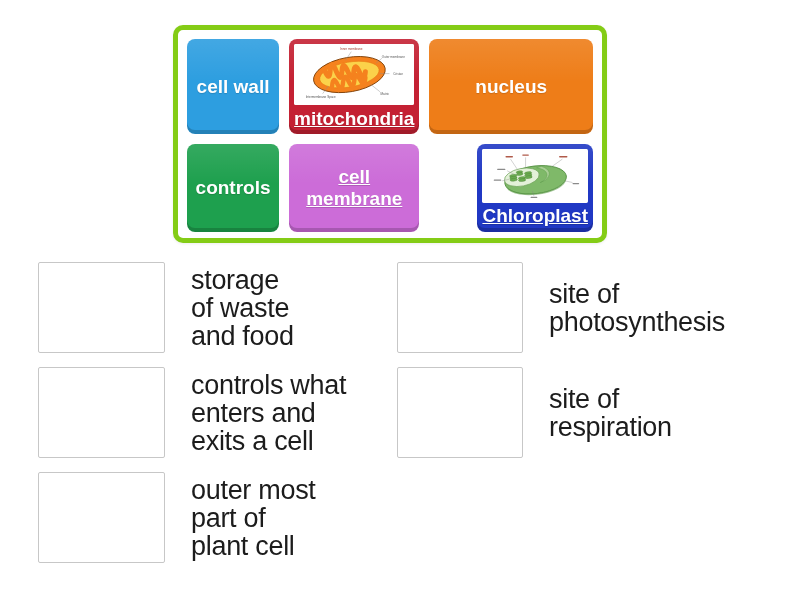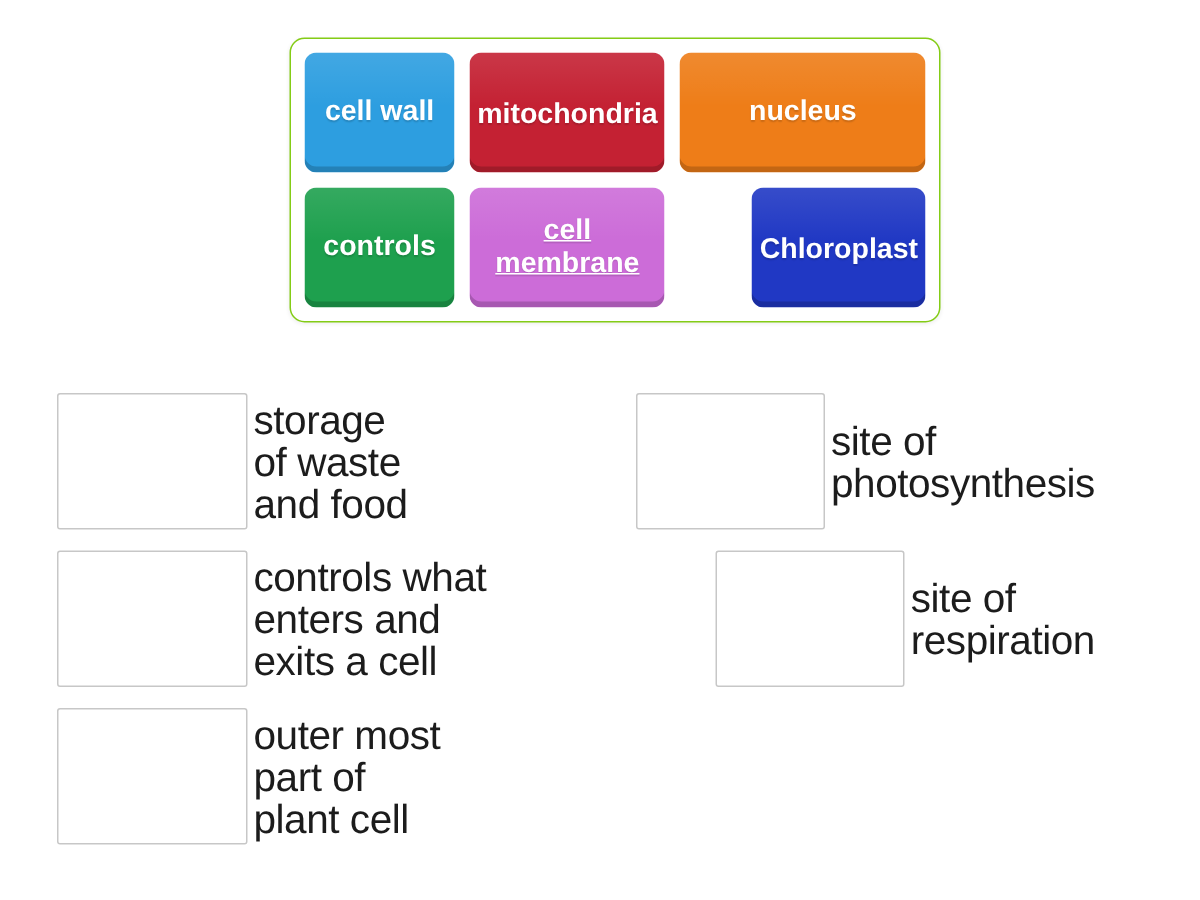--- a/index.html
+++ b/index.html
@@ -1,44 +1,44 @@
 <!DOCTYPE html>
 <html><head>
 <meta charset="utf-8">
 <style>
   * { margin:0; padding:0; box-sizing:border-box; }
   html,body { width:800px; height:600px; background:#ffffff; overflow:hidden;
               font-family:"Liberation Sans", sans-serif; }
   .stage { position:relative; width:800px; height:600px; }
 
   
-  .panel { position:absolute; left:193px; top:25px; width:434px; height:190px;
-           background:#fff; border:1px solid #84cc16; border-radius:10px;
+  .panel { position:absolute; left:173px; top:25px; width:434px; height:218px;
+           background:#fff; border:5px solid #84cc16; border-radius:10px;
            box-shadow:0 1px 3px rgba(0,0,0,.07); }
   .tiles { position:absolute; left:9px; top:9px; right:9px; bottom:9px;
            display:grid; grid-template-columns:repeat(3,1fr);
            grid-template-rows:repeat(2,1fr); gap:10px; }
   .tile { border-radius:8px; color:#fff; display:flex; align-items:center;
           justify-content:center; text-align:center; cursor:grab;
           box-shadow:inset 0 -4px 0 rgba(0,0,0,.18);
           background-image:linear-gradient(rgba(255,255,255,.10), rgba(255,255,255,0) 45%); }
   .tile-label { font-size:19px; font-weight:700; line-height:1.15;
                 white-space:pre-line; text-shadow:0 1px 1px rgba(0,0,0,.15); }
-  .tile.image { flex-direction:row; justify-content:flex-start;
-                padding:5px 5px 2px; }
+  .tile.image { flex-direction:column; justify-content:flex-start;
+                padding:5px 5px 2px;text-decoration:underline; }
   .tile.image .tile-img { width:100%; flex:1 1 auto; background:#fff;
                 border-radius:2px; overflow:hidden; min-height:0; }
   .tile.image .tile-img svg { display:block; width:100%; height:100%; }
   .tile.image .tile-label { flex:0 0 27px; display:flex; align-items:center; }
 
   
   .match-col { position:absolute; display:flex; flex-direction:column; gap:14px; }
   .match-col.left  { left:38px;  top:262px; }
-  .match-col.right { left:424px; top:262px;align-items:flex-end; }
-  .match-row { display:flex; align-items:center; gap:4px; }
+  .match-col.right { left:397px; top:262px; }
+  .match-row { display:flex; align-items:center; gap:26px; }
   .drop-box { width:127px; height:91px; flex:0 0 auto; background:#fff;
               border:1px solid #c7c7c7; border-radius:2px; }
   .match-col.right .drop-box { width:126px; }
   .def-text { font-size:27px; line-height:28px; color:#1c1c1c;
               white-space:pre-line; letter-spacing:-0.3px; }
 
   
   svg text.diag { font-family:"Liberation Sans", sans-serif; font-size:3.2px;
                   fill:#555; }
   svg text.diag.red { fill:#a33c2e; }

